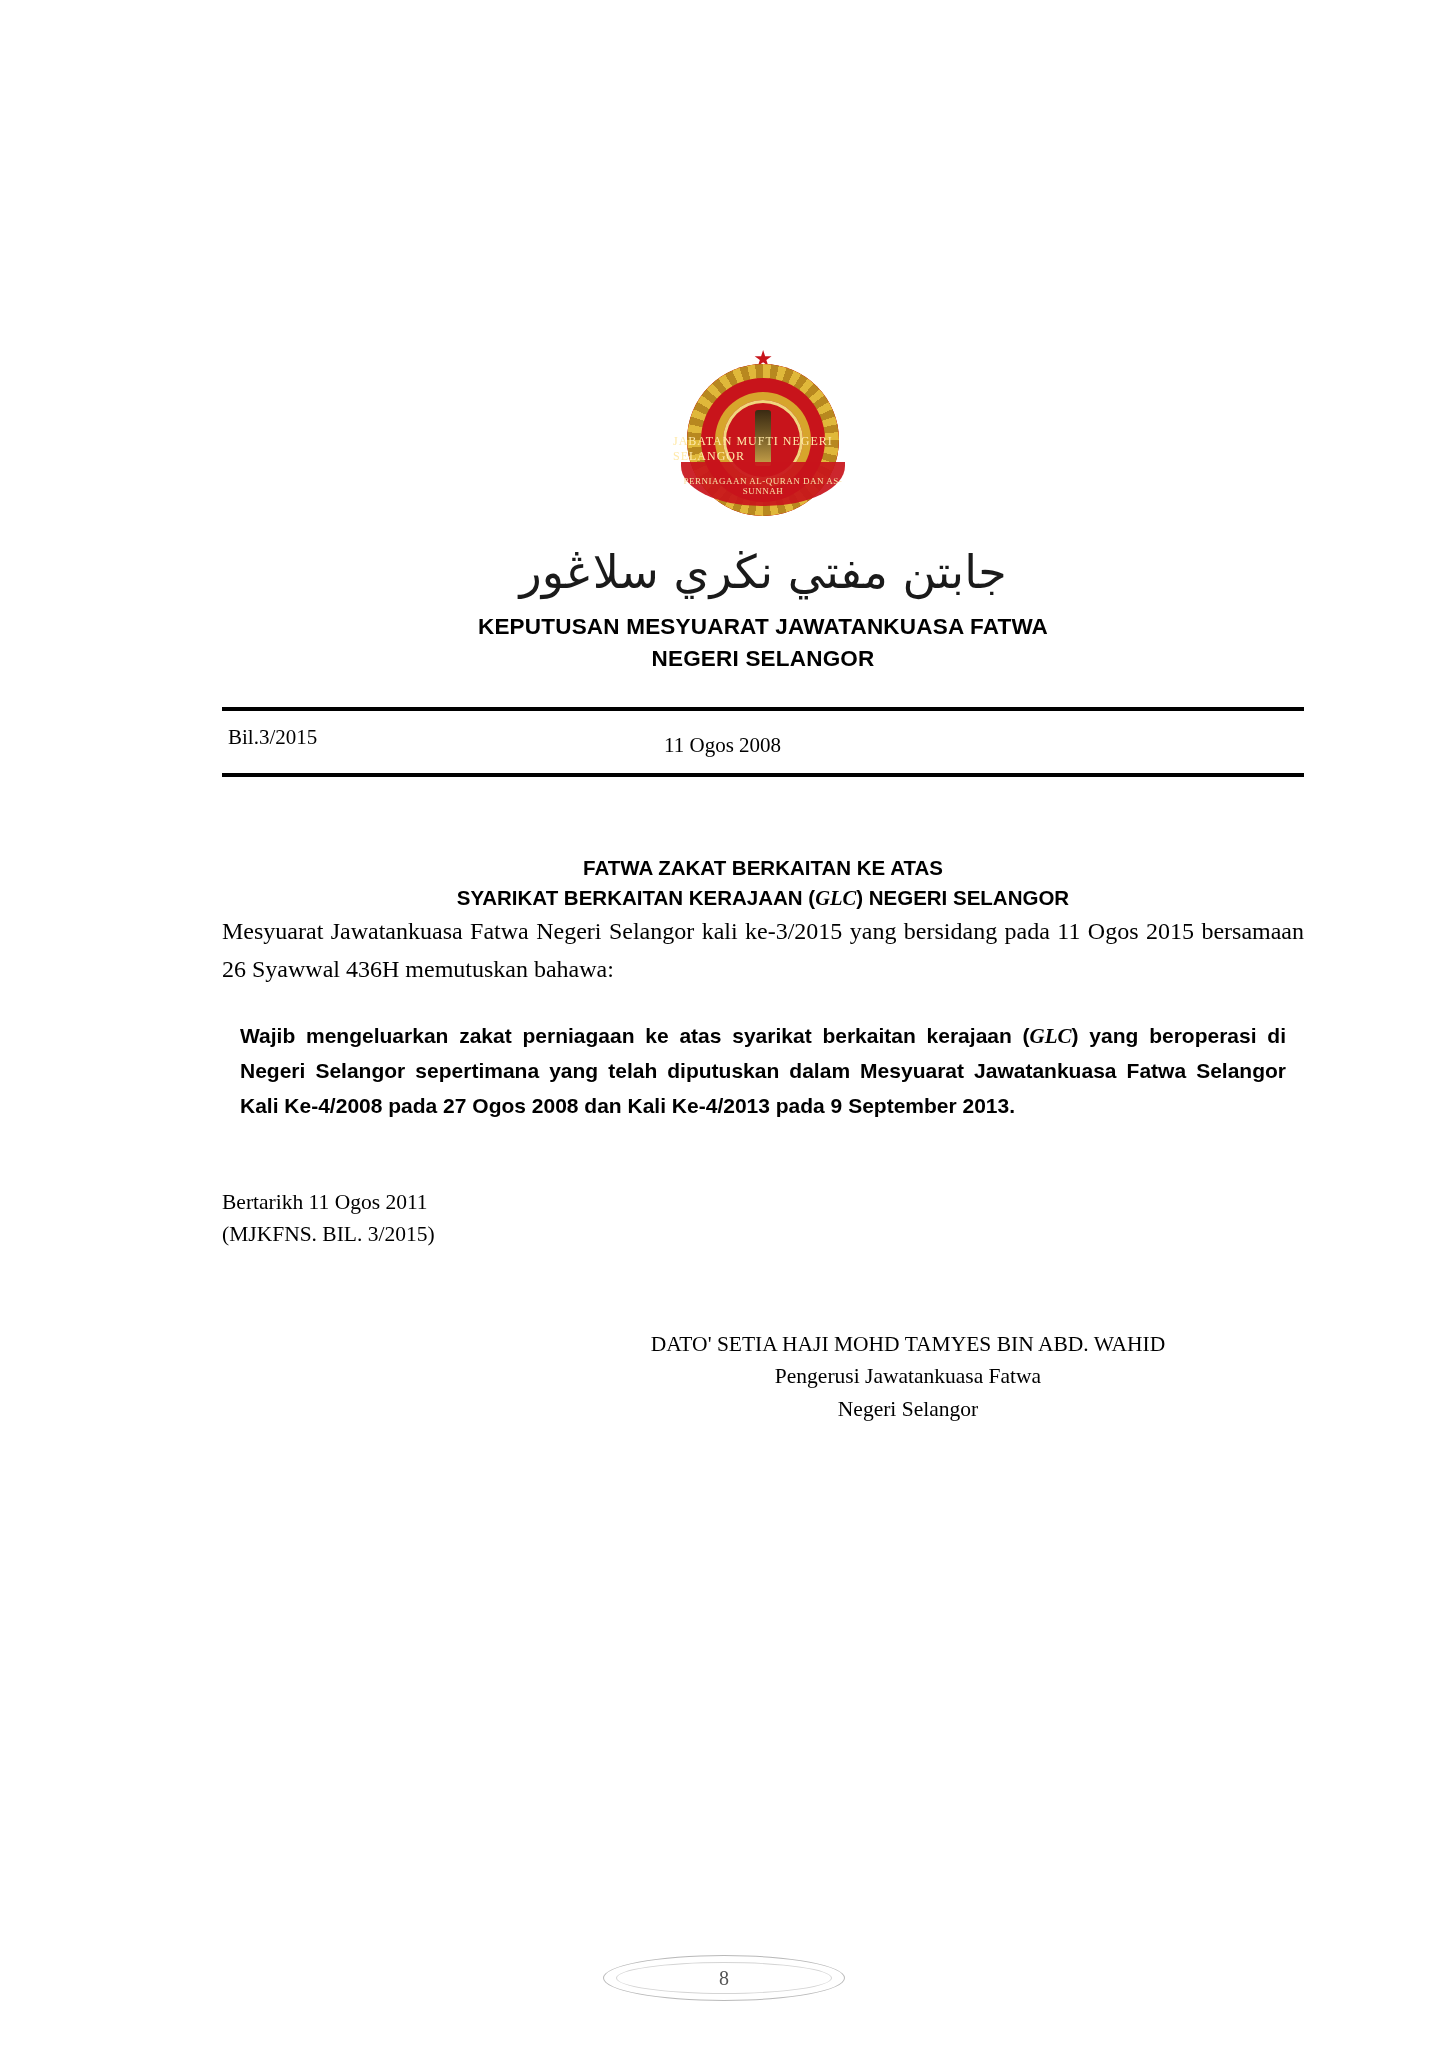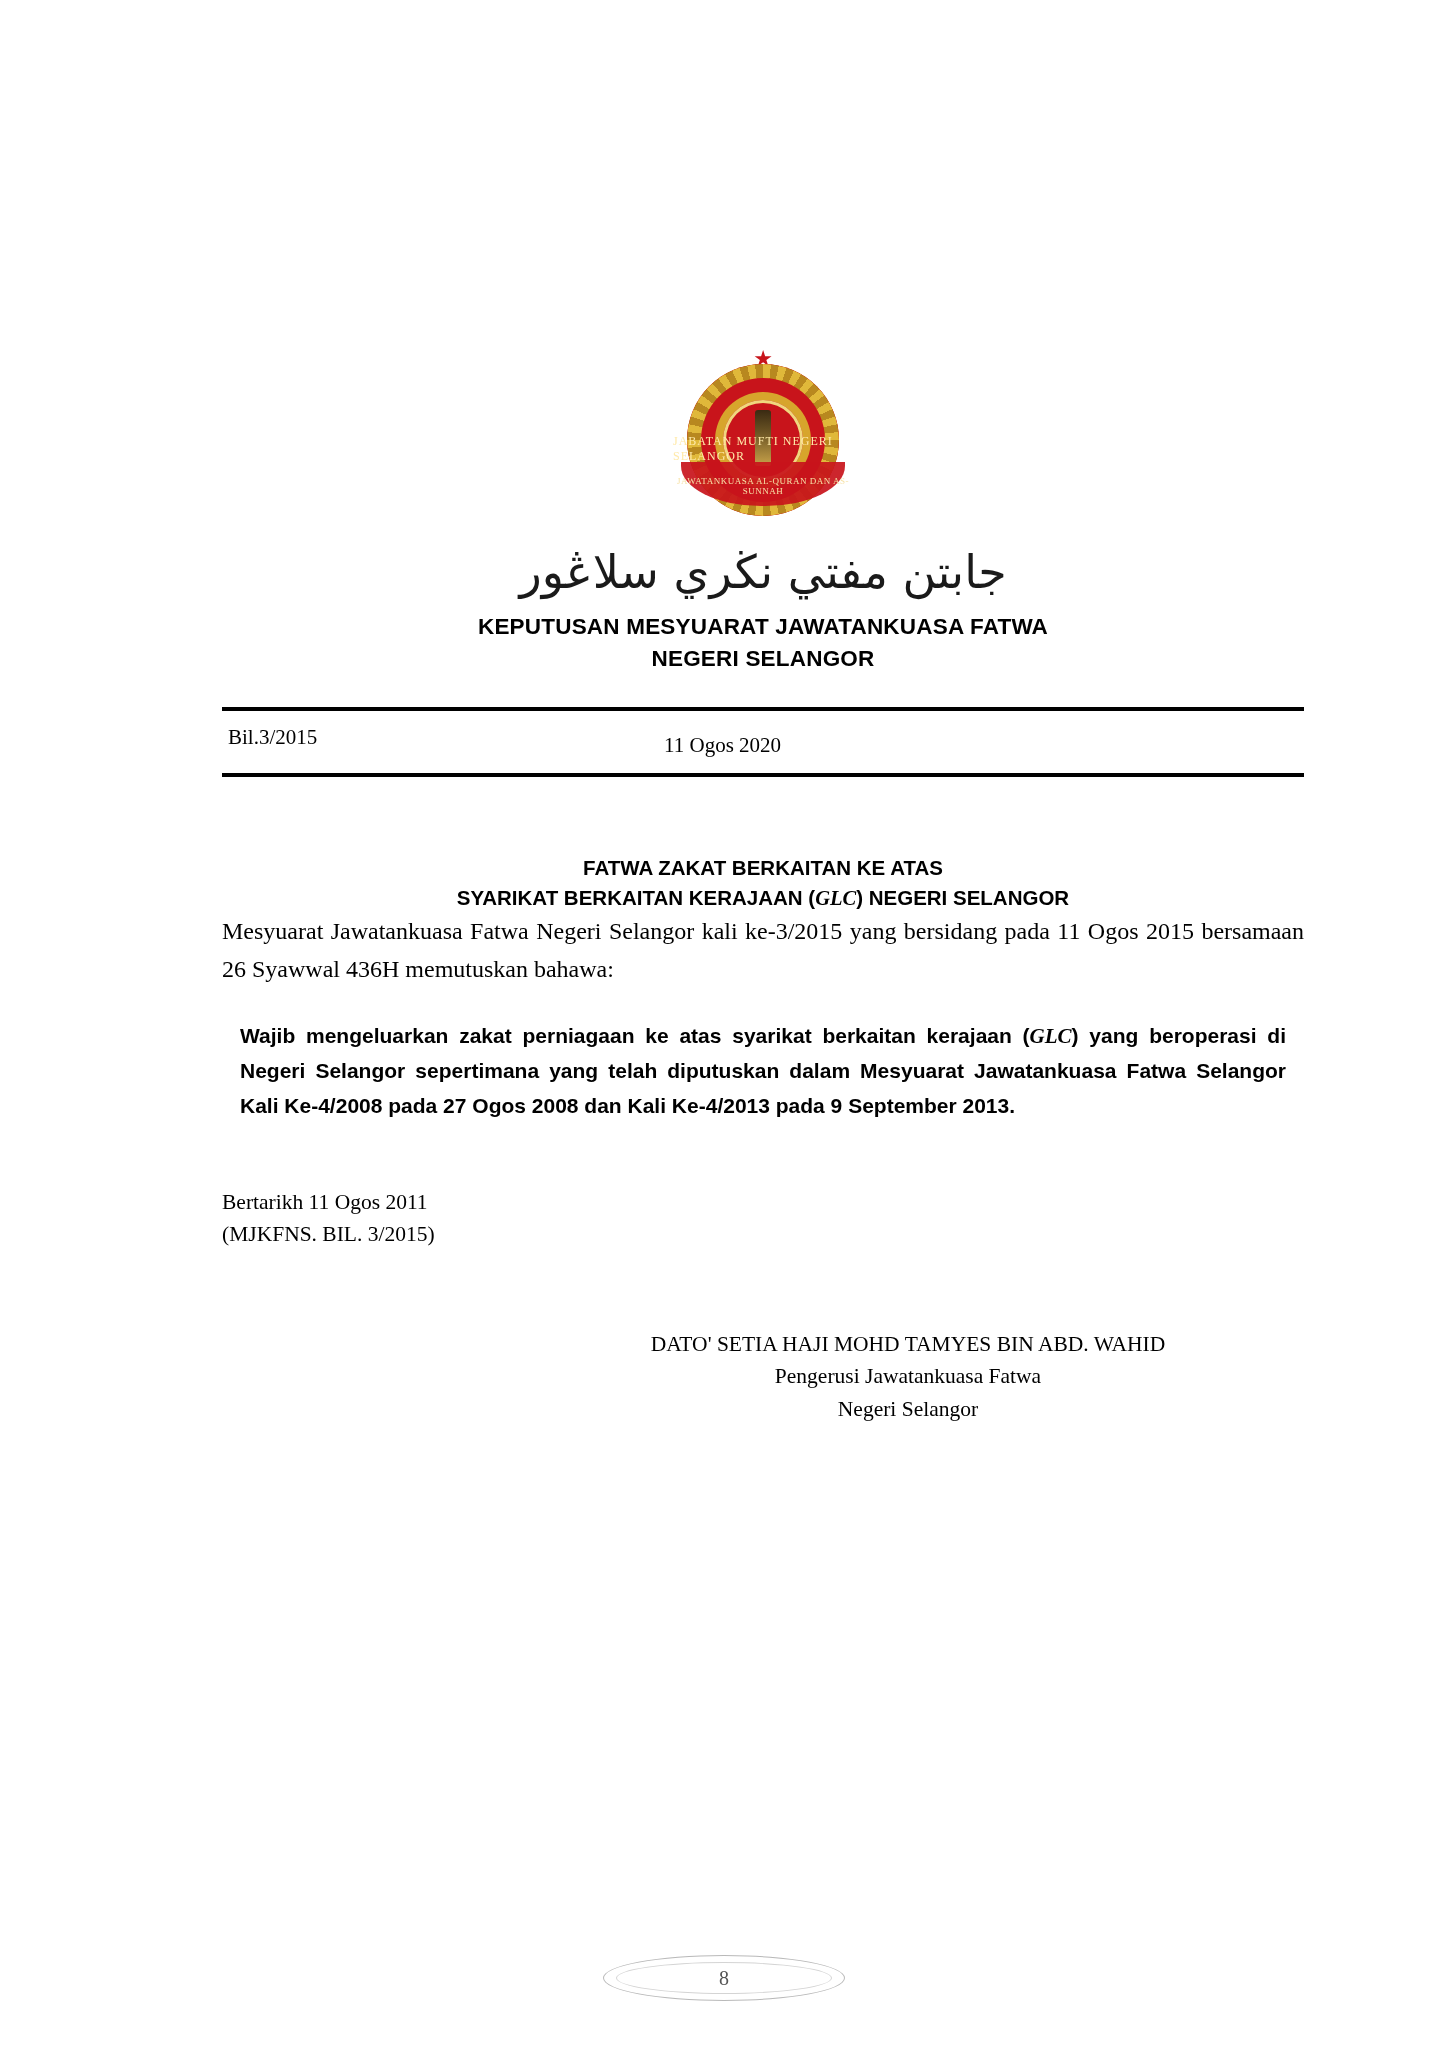--- a/index.html
+++ b/index.html
@@ -256,35 +256,35 @@
         <div class="star">★</div>
         <div class="moon"></div>
         <div class="ring-outer"></div>
         <div class="ring-rays"></div>
         <div class="ring-red"></div>
         <div class="ring-inner"></div>
         <div class="ring-inner2"></div>
         <div class="keris"></div>
         <div class="circ-text">JABATAN MUFTI NEGERI SELANGOR</div>
         <div class="scroll"></div>
-        <div class="scroll-text">JAWATANKUASA AL-QURAN DAN AS-SUNNAH</div>
+        <div class="scroll-text">PERNIAGAAN AL-QURAN DAN AS-SUNNAH</div>
       </div>
     </div>
 
     <div class="jawi">جابتن مفتي نڬري سلاڠور</div>
 
     <div class="doc-title">
       <div>KEPUTUSAN MESYUARAT JAWATANKUASA FATWA</div>
       <div>NEGERI SELANGOR</div>
     </div>
 
     <div class="rule-top"></div>
     <div class="meta-band">
       <div class="meta-bil">Bil.3/2015</div>
-      <div class="meta-date">11 Ogos  2020</div>
+      <div class="meta-date">11 Ogos  2008</div>
     </div>
     <div class="rule-bottom"></div>
 
     <div class="subject">
       <div>FATWA ZAKAT BERKAITAN KE ATAS</div>
       <div><span>SYARIKAT BERKAITAN KERAJAAN (</span><i>GLC</i><span>) NEGERI SELANGOR</span></div>
     </div>
 
     <div class="para">Mesyuarat Jawatankuasa Fatwa Negeri Selangor kali ke-3/2015 yang bersidang pada 11 Ogos 2015 bersamaan 26 Syawwal 436H memutuskan bahawa:</div>
 

